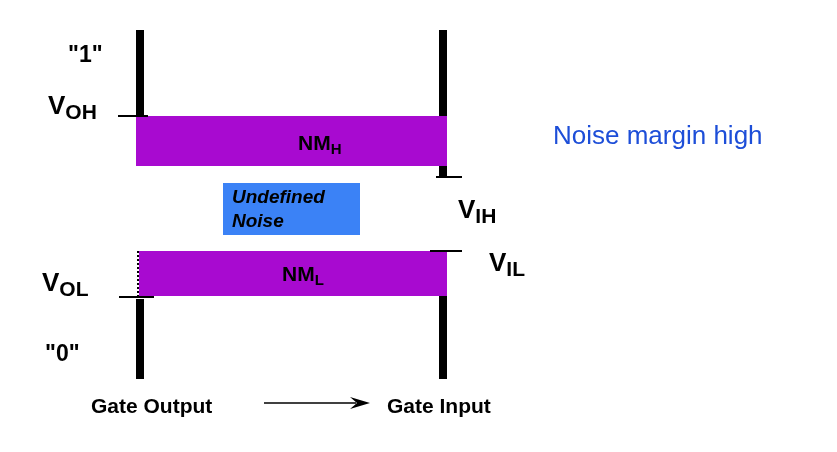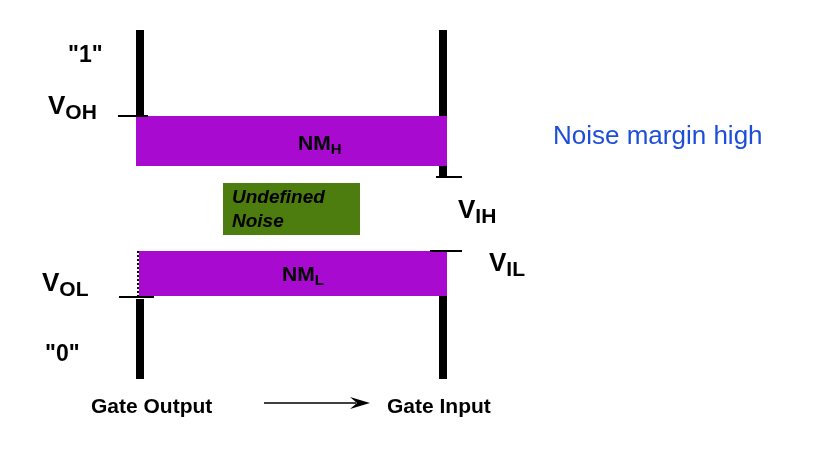--- a/index.html
+++ b/index.html
@@ -79,21 +79,21 @@
   .nm-lbl sub {
     font-size: 15px;
     vertical-align: baseline;
     position: relative;
     top: 4px;
   }
 
   
   .undef-box {
     position: absolute;
-    background: #4d7c0f;
+    background: #3b82f6;
     font-size: 19px;
     font-weight: bold;
     font-style: italic;
     color: #000000;
     line-height: 1.28;
     padding: 2px 7px 3px 9px;
     box-sizing: border-box;
   }
 
   

